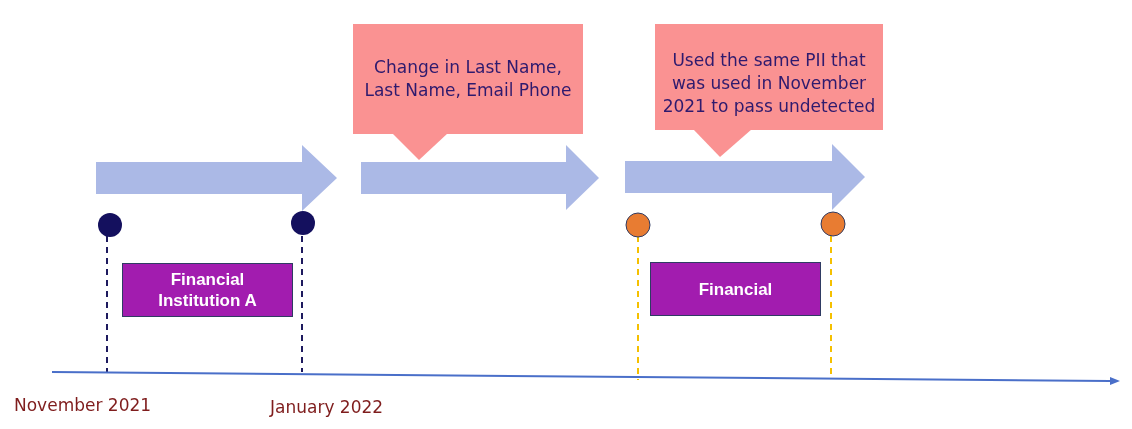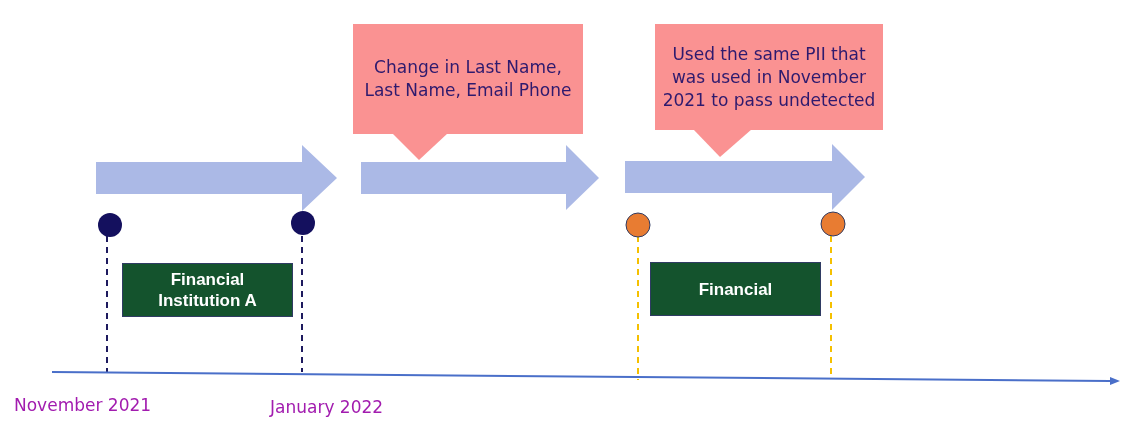--- a/index.html
+++ b/index.html
@@ -5,27 +5,27 @@
     html, body { margin: 0; padding: 0; background: #ffffff; }
     body { width: 1132px; height: 429px; position: relative; overflow: hidden; font-family: "DejaVu Sans", sans-serif; }
     .stage { position: absolute; left: 0; top: 0; width: 1132px; height: 429px; }
     svg { position: absolute; left: 0; top: 0; }
     .callout {
       position: absolute; display: flex; align-items: center; justify-content: center;
       text-align: center; color: #2e1a6e; font-family: "DejaVu Sans", sans-serif;
       font-size: 17px; line-height: 23px; box-sizing: border-box; padding: 2px 6px;
     }
     .inst-box {
-      position: absolute; background: #14532d; border: 1px solid #2f3b63; box-sizing: border-box;
+      position: absolute; background: #a21caf; border: 1px solid #2f3b63; box-sizing: border-box;
       display: flex; align-items: center; justify-content: center; text-align: center;
       color: #ffffff; font-family: "Liberation Sans", sans-serif; font-weight: bold;
       font-size: 17px; line-height: 21px;
     }
     .date-label {
-      position: absolute; color: #a21caf; font-family: "DejaVu Sans", sans-serif;
+      position: absolute; color: #7f1d1d; font-family: "DejaVu Sans", sans-serif;
       font-size: 17px; white-space: nowrap;
     }
   </style>
 </head>
 <body>
 
 <div class="stage">
 
   <svg width="1132" height="429" viewBox="0 0 1132 429">
 
@@ -52,21 +52,21 @@
     <circle cx="638" cy="225" r="12" fill="#e87c32" stroke="#2f3b63" stroke-width="1"></circle>
     <circle cx="833" cy="224" r="12" fill="#e87c32" stroke="#2f3b63" stroke-width="1"></circle>
 
     <line x1="52" y1="372" x2="1110" y2="381" stroke="#4a6fc9" stroke-width="2"></line>
     <polygon points="1110,377 1120,381 1110,385" fill="#4a6fc9"></polygon>
   </svg>
 
   <div class="callout" style="left:353px; top:24px; width:230px; height:110px;">
     <span>Change in Last Name, Last Name, Email Phone</span>
   </div>
-  <div class="callout" style="left:655px; top:24px; width:228px; height:106px;">
+  <div class="callout" style="left:655px; top:30px; width:228px; height:106px;">
     <span>Used the same PII that was used in November 2021 to pass undetected</span>
   </div>
 
   <div class="inst-box" style="left:122px; top:263px; width:171px; height:54px;">
     <div>
       <div>Financial</div>
       <div>Institution A</div>
     </div>
   </div>
   <div class="inst-box" style="left:650px; top:262px; width:171px; height:54px;">

